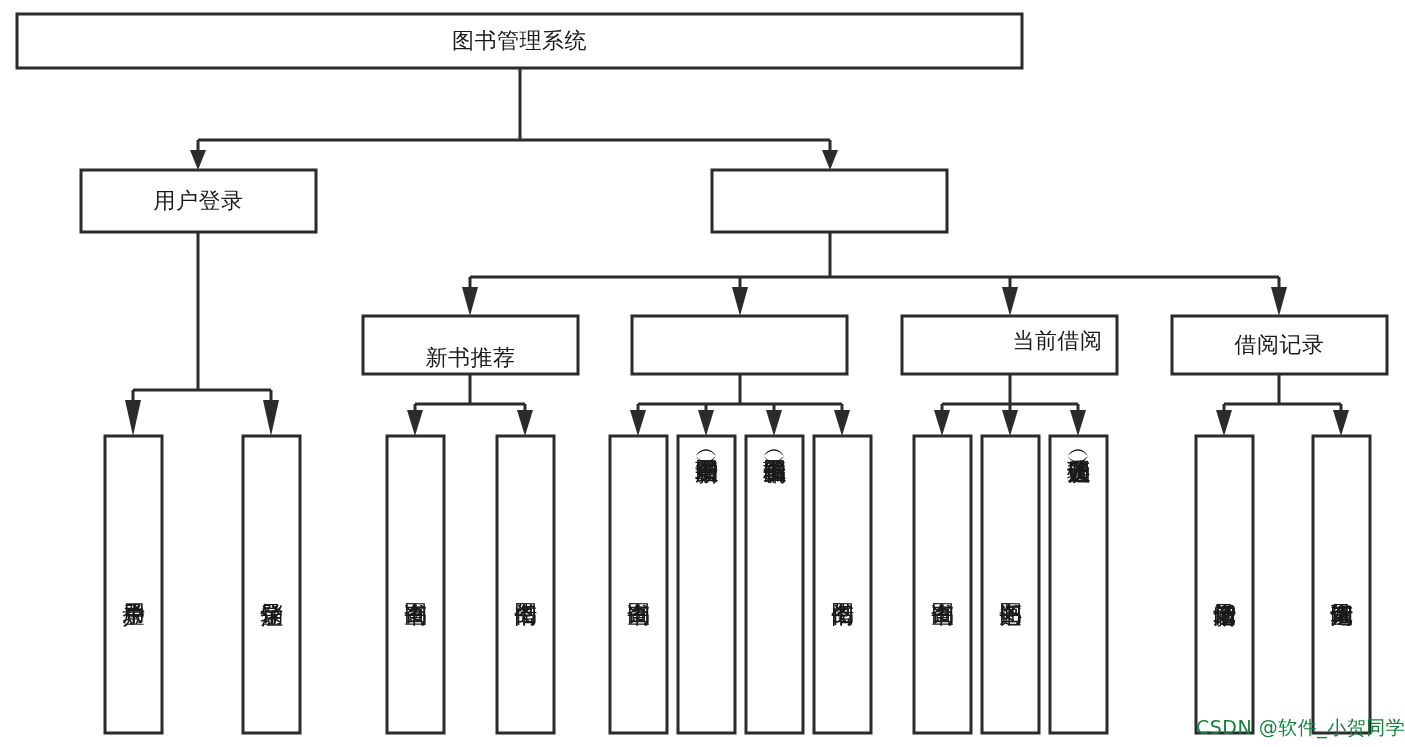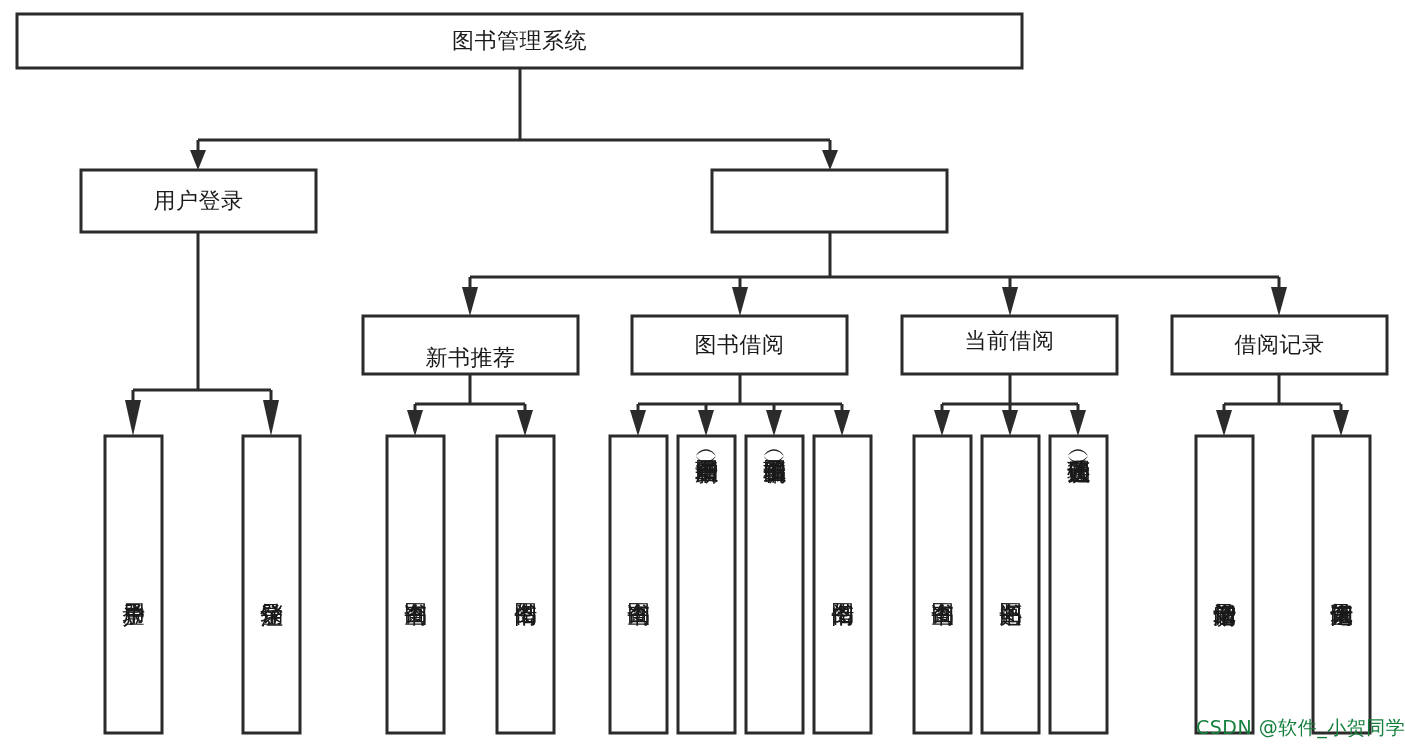--- a/index.html
+++ b/index.html
@@ -187,22 +187,21 @@
 
     <rect class="box-rect" x="1196" y="436" width="57" height="297"></rect>
     <rect class="box-rect" x="1313" y="436" width="57" height="297"></rect>
   </svg>
 
   <div class="label-h" style="left:17px; top:14px; width:1005px; height:54px;border-radius:11px;">图书管理系统</div>
 
   <div class="label-h" style="left:81px; top:170px; width:235px; height:62px;">用户登录</div>
 
   <div class="label-h" style="left:363px; top:316px; width:215px; height:58px;margin-top:13px;">新书推荐</div>
-  <div class="label-h" style="left:632px; top:316px; width:215px; height:58px;">图书借阅</div>
-  <div class="label-h" style="left:902px; top:316px; width:215px; height:49px;">当前借阅</div>
+  <div class="label-h" style="left:902px; top:316px; width:215px; height:49px;padding-left:48px;">当前借阅</div>
   <div class="label-h" style="left:1172px; top:316px; width:215px; height:58px;">借阅记录</div>
 
   <div class="label-v centered" style="left:105px; top:436px; width:57px; height:297px;">用户登录</div>
   <div class="label-v centered" style="left:243px; top:436px; width:57px; height:297px;">注销登录</div>
 
   <div class="label-v centered" style="left:387px; top:436px; width:57px; height:297px;">查询图书</div>
   <div class="label-v centered" style="left:497px; top:436px; width:57px; height:297px;">借阅图书</div>
 
   <div class="label-v centered" style="left:610px; top:436px; width:57px; height:297px;">查询图书</div>
   <div class="label-v" style="left:678px; top:436px; width:57px; height:297px;">新增图书（管理员）</div>

